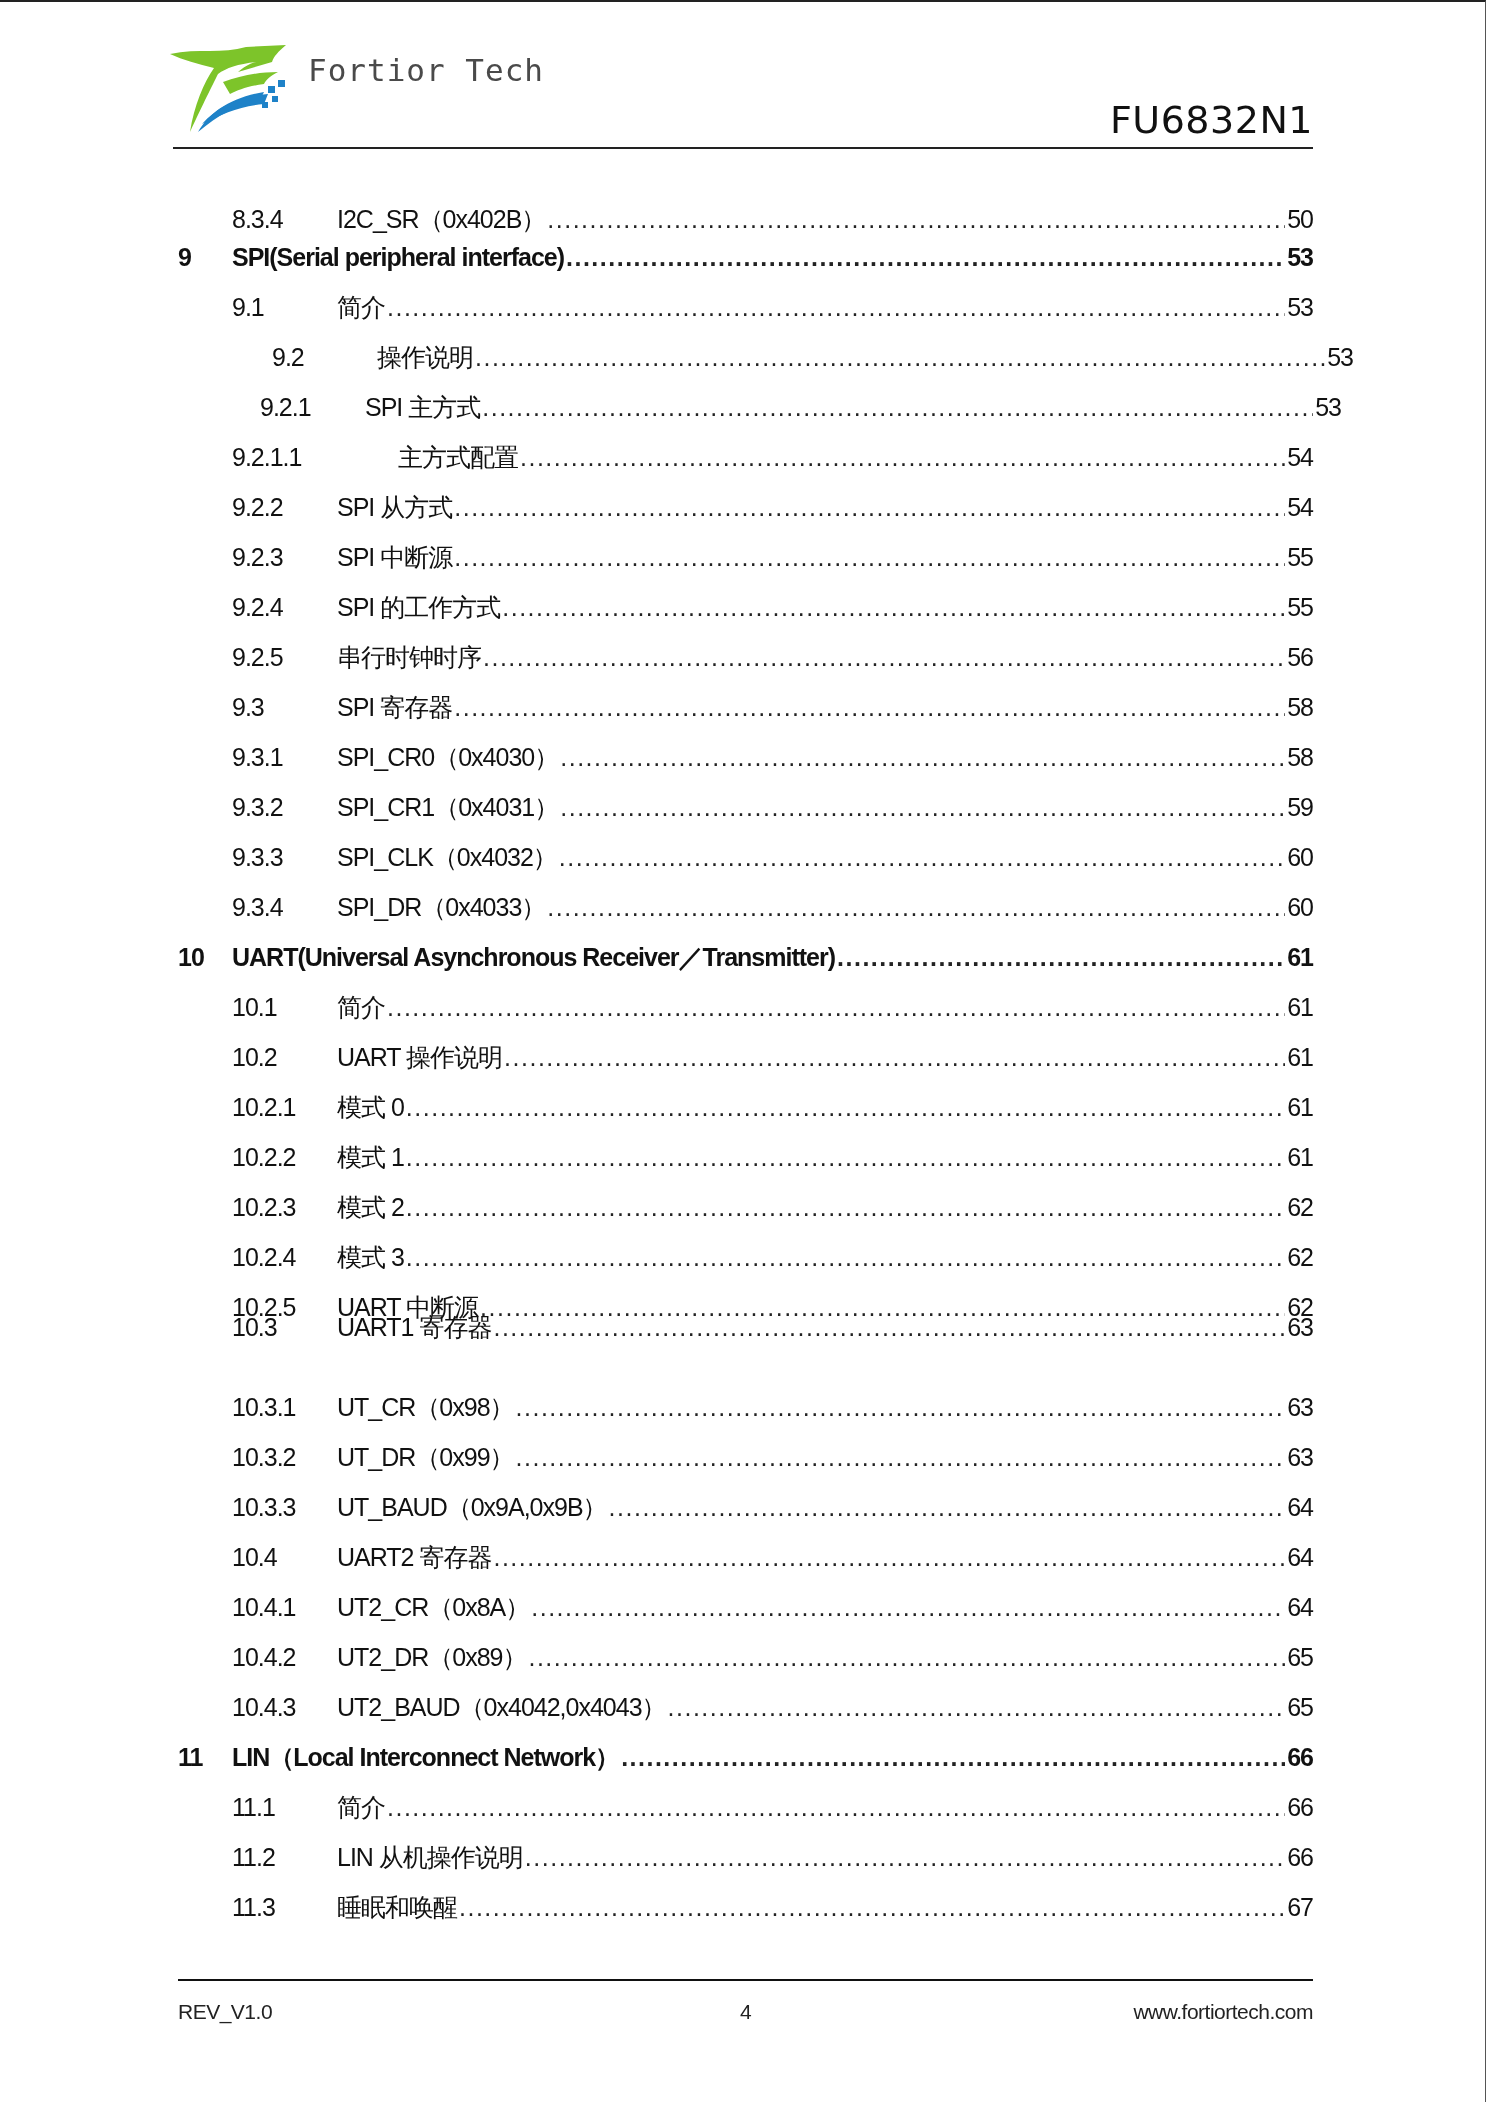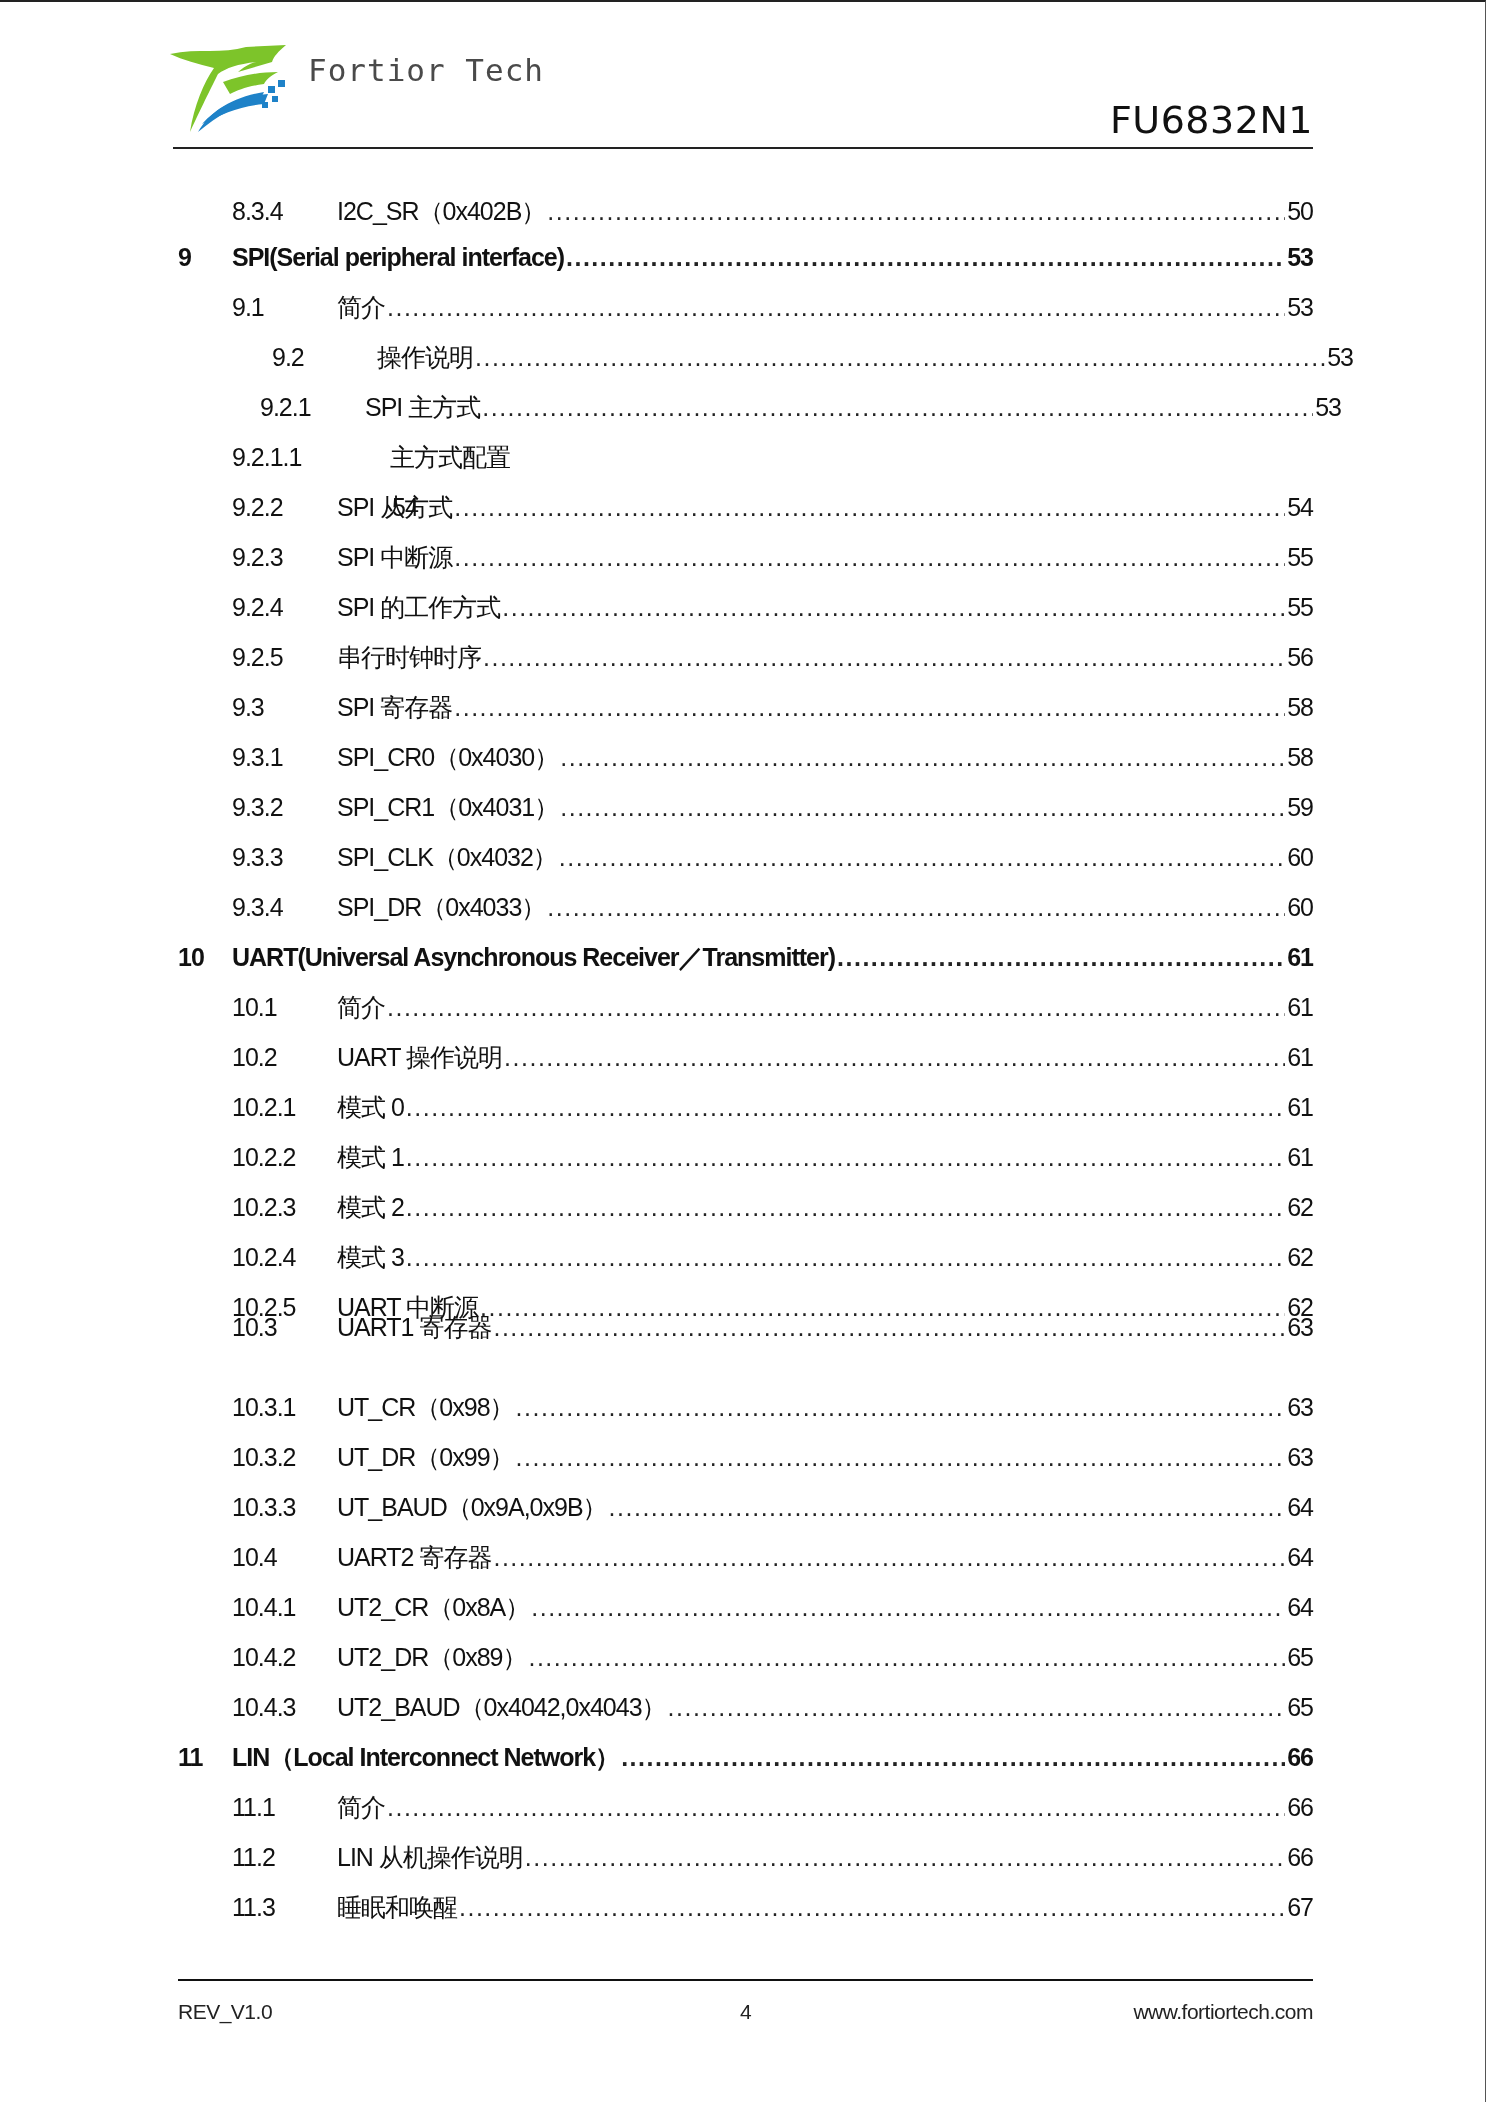--- a/index.html
+++ b/index.html
@@ -25,21 +25,21 @@
   .toc-row .entry { position:absolute; top:0; height:50px; line-height:50px; display:flex; right:175px; }
   .toc-row .title { white-space:pre; padding-right:2px; }
   .toc-row .leader { flex:1; overflow:hidden; white-space:nowrap; letter-spacing:1.5px; color:#222; }
   .toc-row .leader::before { content:"........................................................................................................................................................................................................................................"; }
   .toc-row .page { padding-left:2px; }
   .lvl1 { font-weight:bold; }
   .lvl1 .num { left:178px; }
   .lvl1 .entry { left:232px; }
   .lvl2 .num, .lvl3 .num, .lvl4 .num { left:232px; }
   .lvl2 .entry, .lvl3 .entry { left:337px; }
-  .lvl4 .entry { left:390px;flex-direction:column; }
+  .lvl4 .entry { left:398px; }
 </style>
 </head>
 <body>
 
 <div class="page-frame"></div>
 
 <svg class="logo" viewBox="0 0 125 95">
   <path d="M2,12 C30,6 55,12 78,5 L118,3 C110,10 106,14 104,20 L70,30 C75,26 80,22 88,20 C70,22 58,26 50,32 C44,44 36,60 22,90 C26,64 36,40 46,26 C30,22 15,18 2,12 Z" fill="#7dc42a"></path>
   <path d="M55,40 C72,34 90,30 110,30 C102,34 98,38 96,42 C80,44 70,48 62,52 Z" fill="#7dc42a"></path>
   <path d="M30,90 C42,70 62,56 96,50 L92,58 C70,62 52,72 30,90 Z" fill="#1e82c8"></path>
@@ -47,21 +47,21 @@
   <rect x="100" y="44" width="7" height="7" fill="#1e82c8"></rect>
   <rect x="110" y="38" width="7" height="7" fill="#1e82c8"></rect>
   <rect x="104" y="54" width="6" height="6" fill="#1e82c8"></rect>
   <rect x="94" y="60" width="6" height="6" fill="#1e82c8"></rect>
 </svg>
 <div class="brand">Fortior Tech</div>
 <div class="doc-title">FU6832N1</div>
 <div class="header-rule"></div>
 
 <div class="toc" id="toc">
-    <div class="toc-row lvl3" style="top: 4px; text-align: right;">
+    <div class="toc-row lvl3" style="top: 12px; text-align: right;">
       <span class="num">8.3.4</span>
       <span class="entry">
         <span class="title">I2C_SR（0x402B）</span>
         <span class="leader"></span>
         <span class="page">50</span>
       </span>
     </div>
     <div class="toc-row lvl1" style="top: 50px;">
       <span class="num">9</span>
       <span class="entry">

